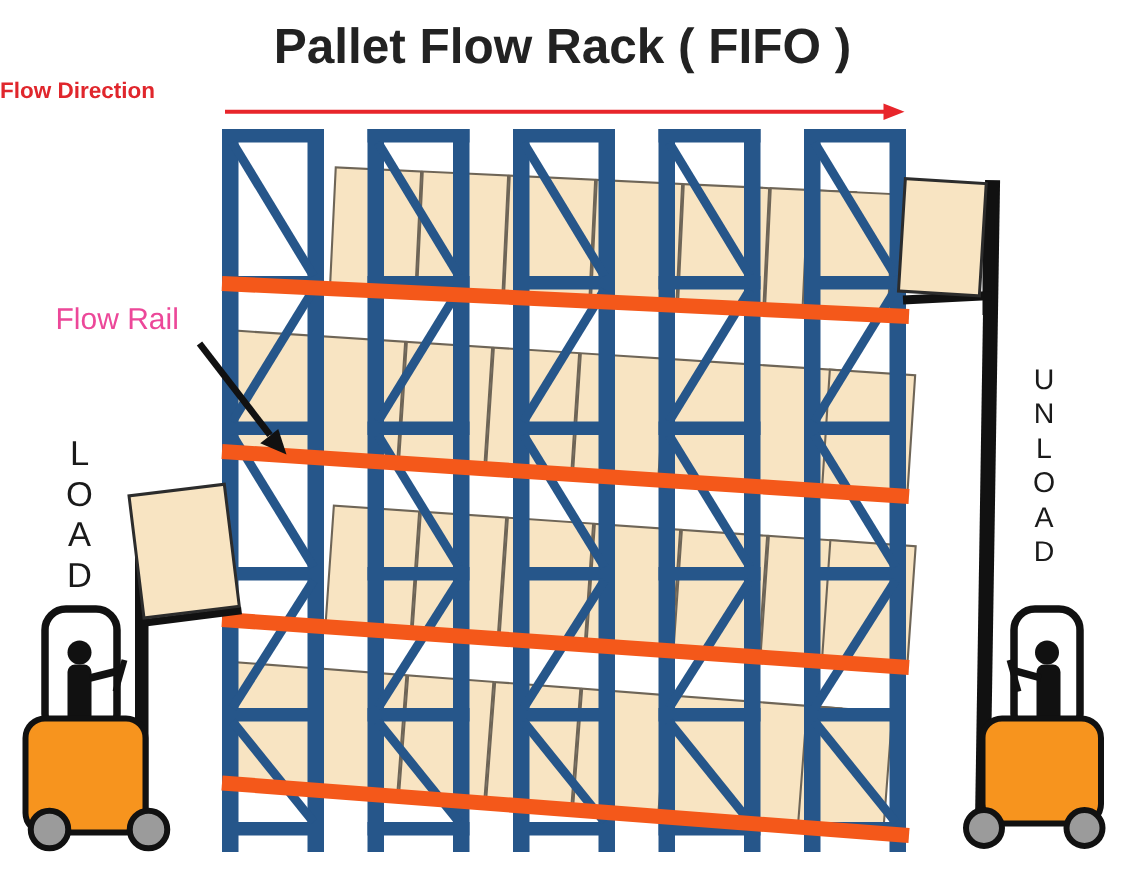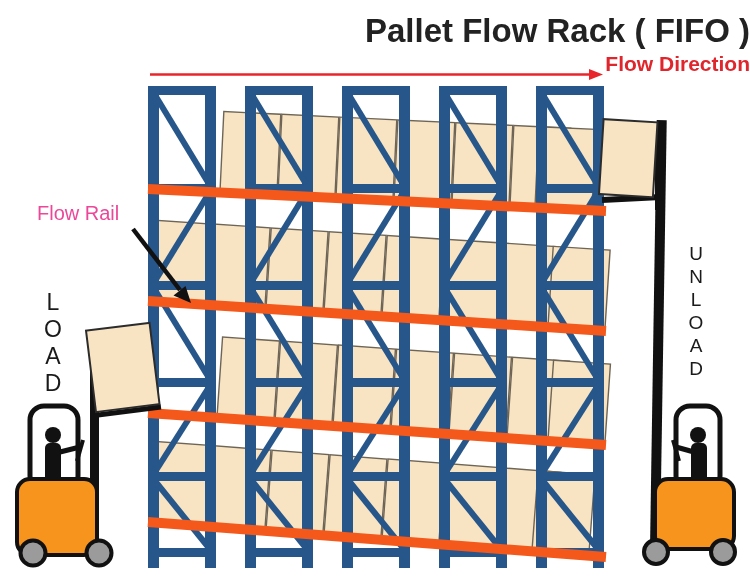--- a/index.html
+++ b/index.html
@@ -1,21 +1,21 @@
 <!DOCTYPE html>
 <html><head>
 <meta charset="utf-8">
 <style>
   html,body{margin:0;padding:0;background:#fff;}
   .canvas{position:relative;width:750px;height:585px;background:#ffffff;overflow:hidden;
           font-family:"Liberation Sans",sans-serif;}
-  .title{position:absolute;left:0;top:12px;width:100%;text-align:right;
+  .title{position:absolute;left:0;top:12px;width:100%;text-align:center;
          font-size:33px;font-weight:bold;color:#222;letter-spacing:0px;}
-  .flow-dir{position:absolute;left:0;top:52px;width:750px;text-align:right;
-            font-size:21px;color:#e0262c;font-weight:bold;}
+  .flow-dir{position:absolute;left:0;top:52px;width:750px;text-align:left;
+            font-size:15px;color:#e0262c;font-weight:bold;}
   .flow-rail-label{position:absolute;left:37px;top:202px;font-size:20px;color:#ec4899;}
   .load-label{position:absolute;left:40px;top:289px;width:26px;text-align:center;
               font-size:23px;line-height:27px;color:#1a1a1a;white-space:pre-line;}
   .unload-label{position:absolute;left:683px;top:242px;width:26px;text-align:center;
                 font-size:19px;line-height:23px;color:#1a1a1a;white-space:pre-line;}
   svg{position:absolute;left:0;top:0;}
 </style>
 </head>
 <body>
 

